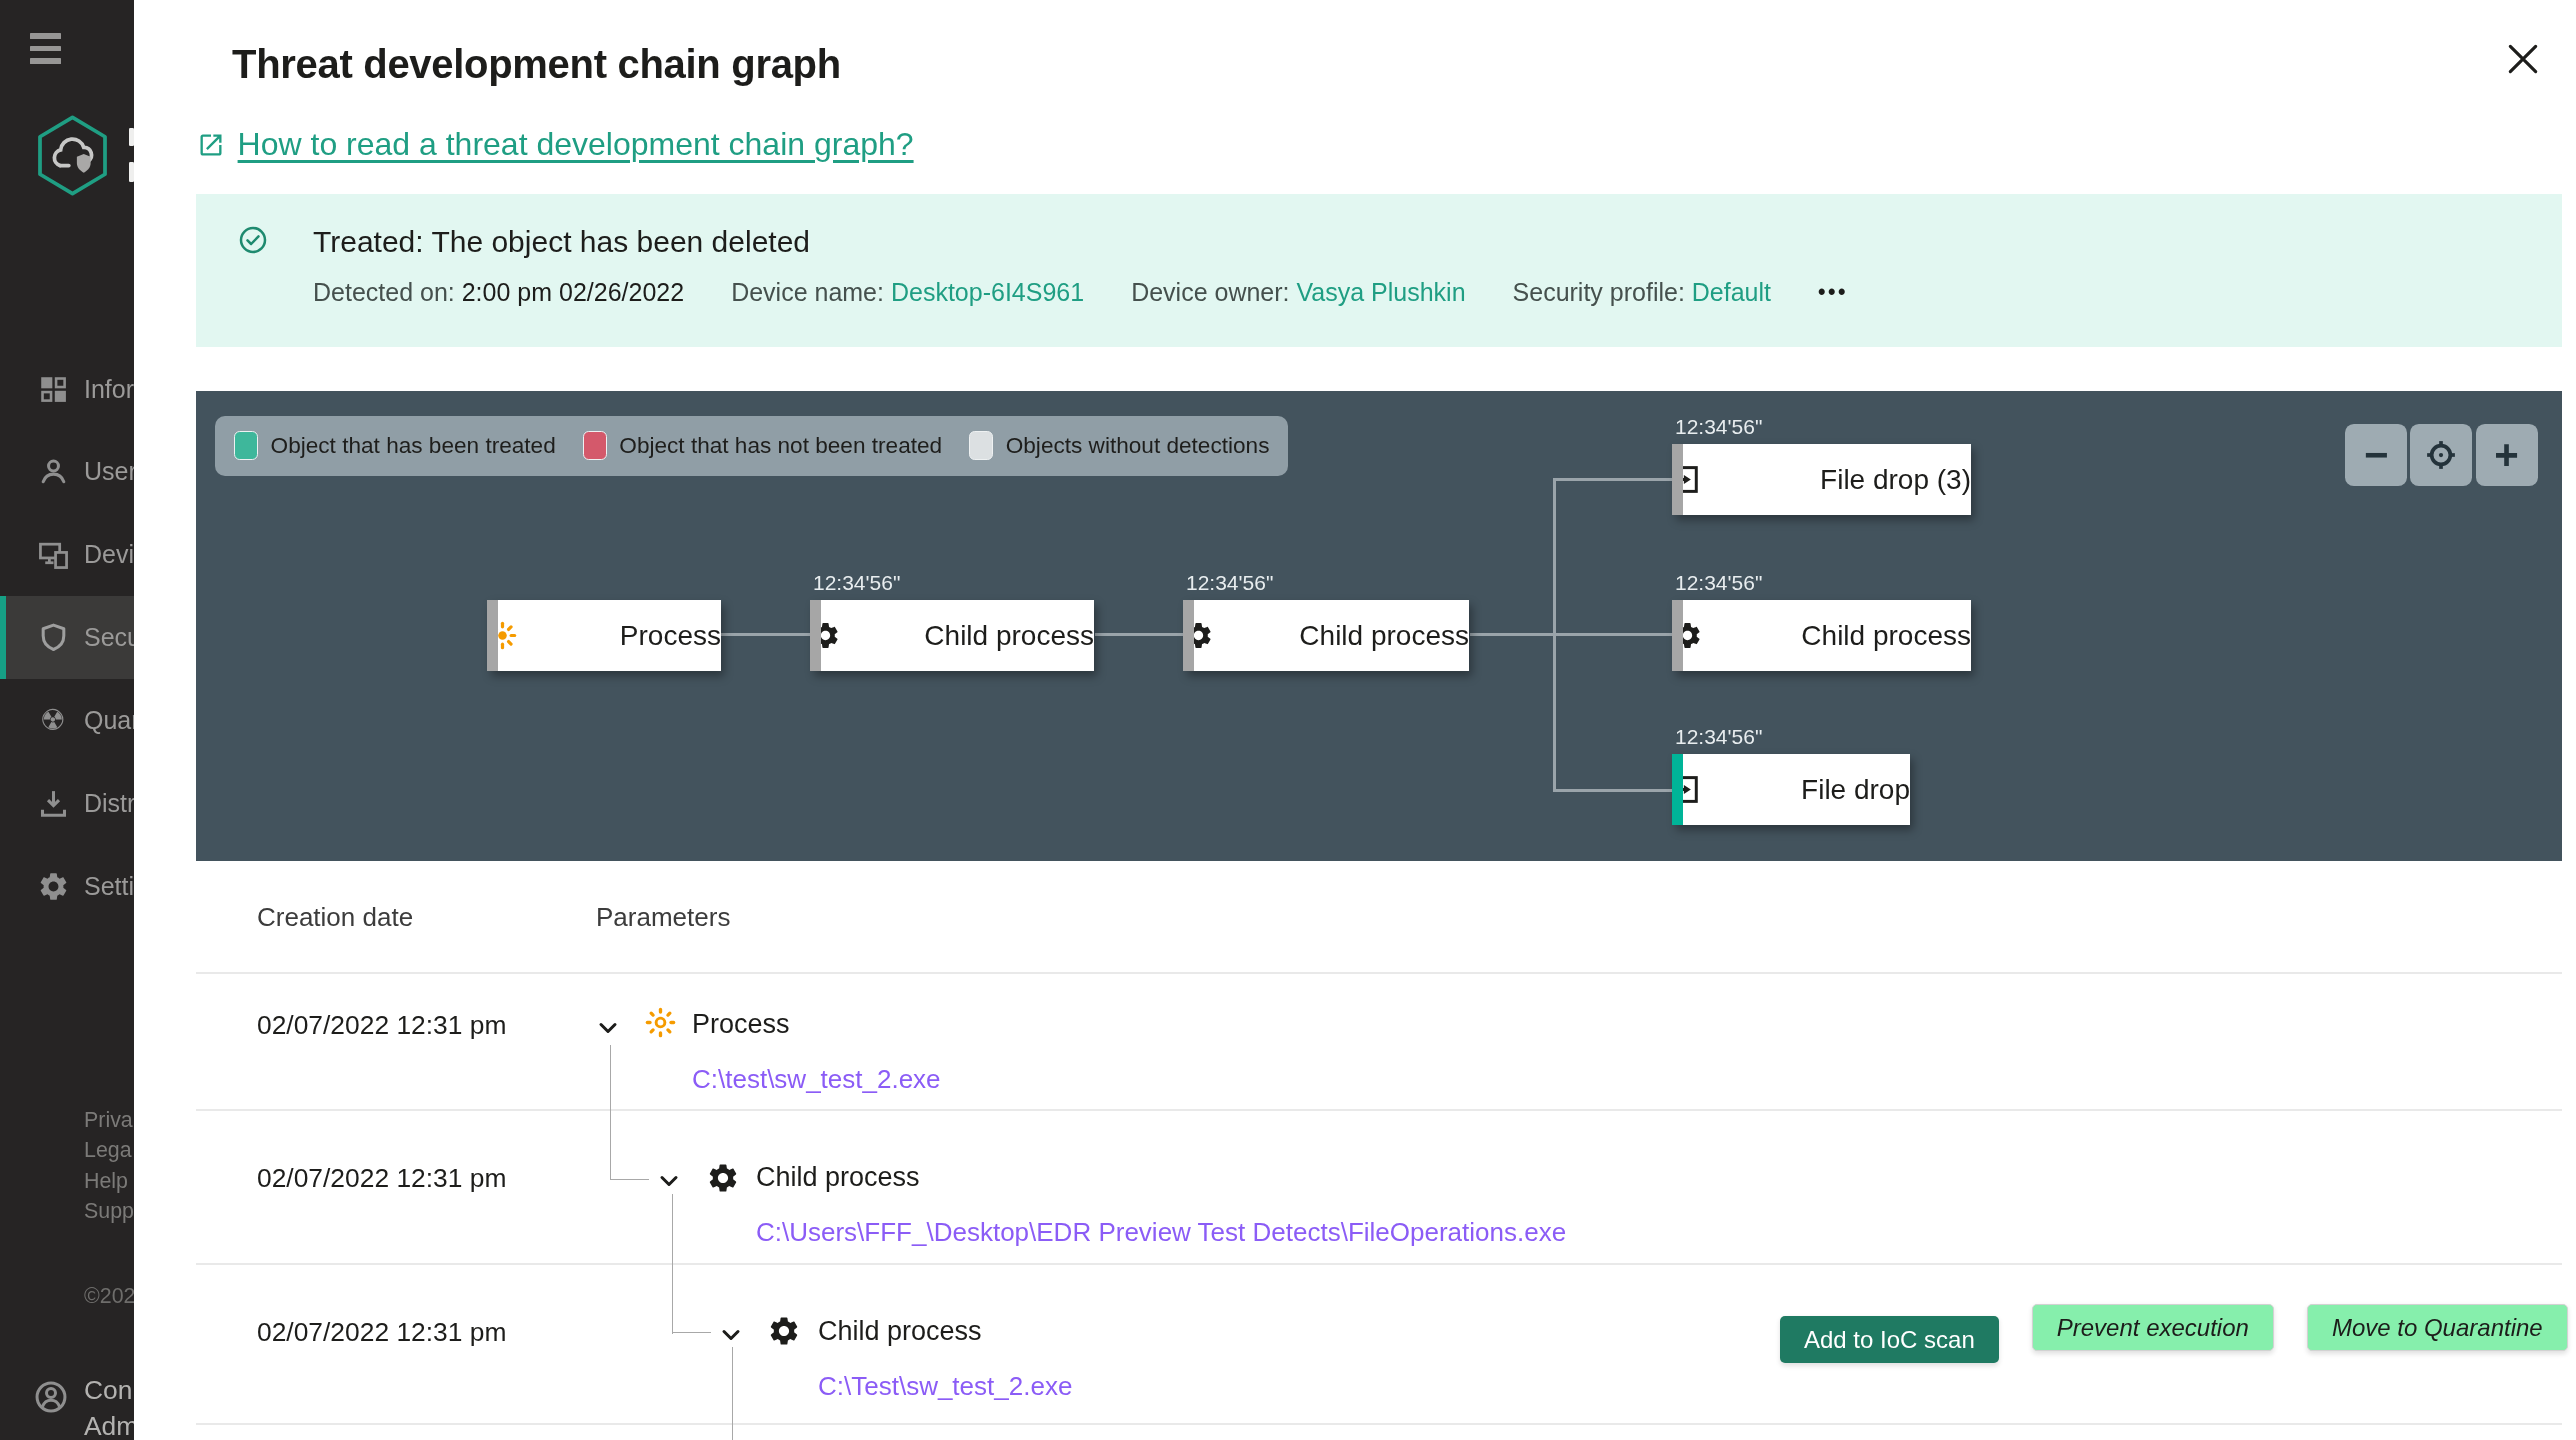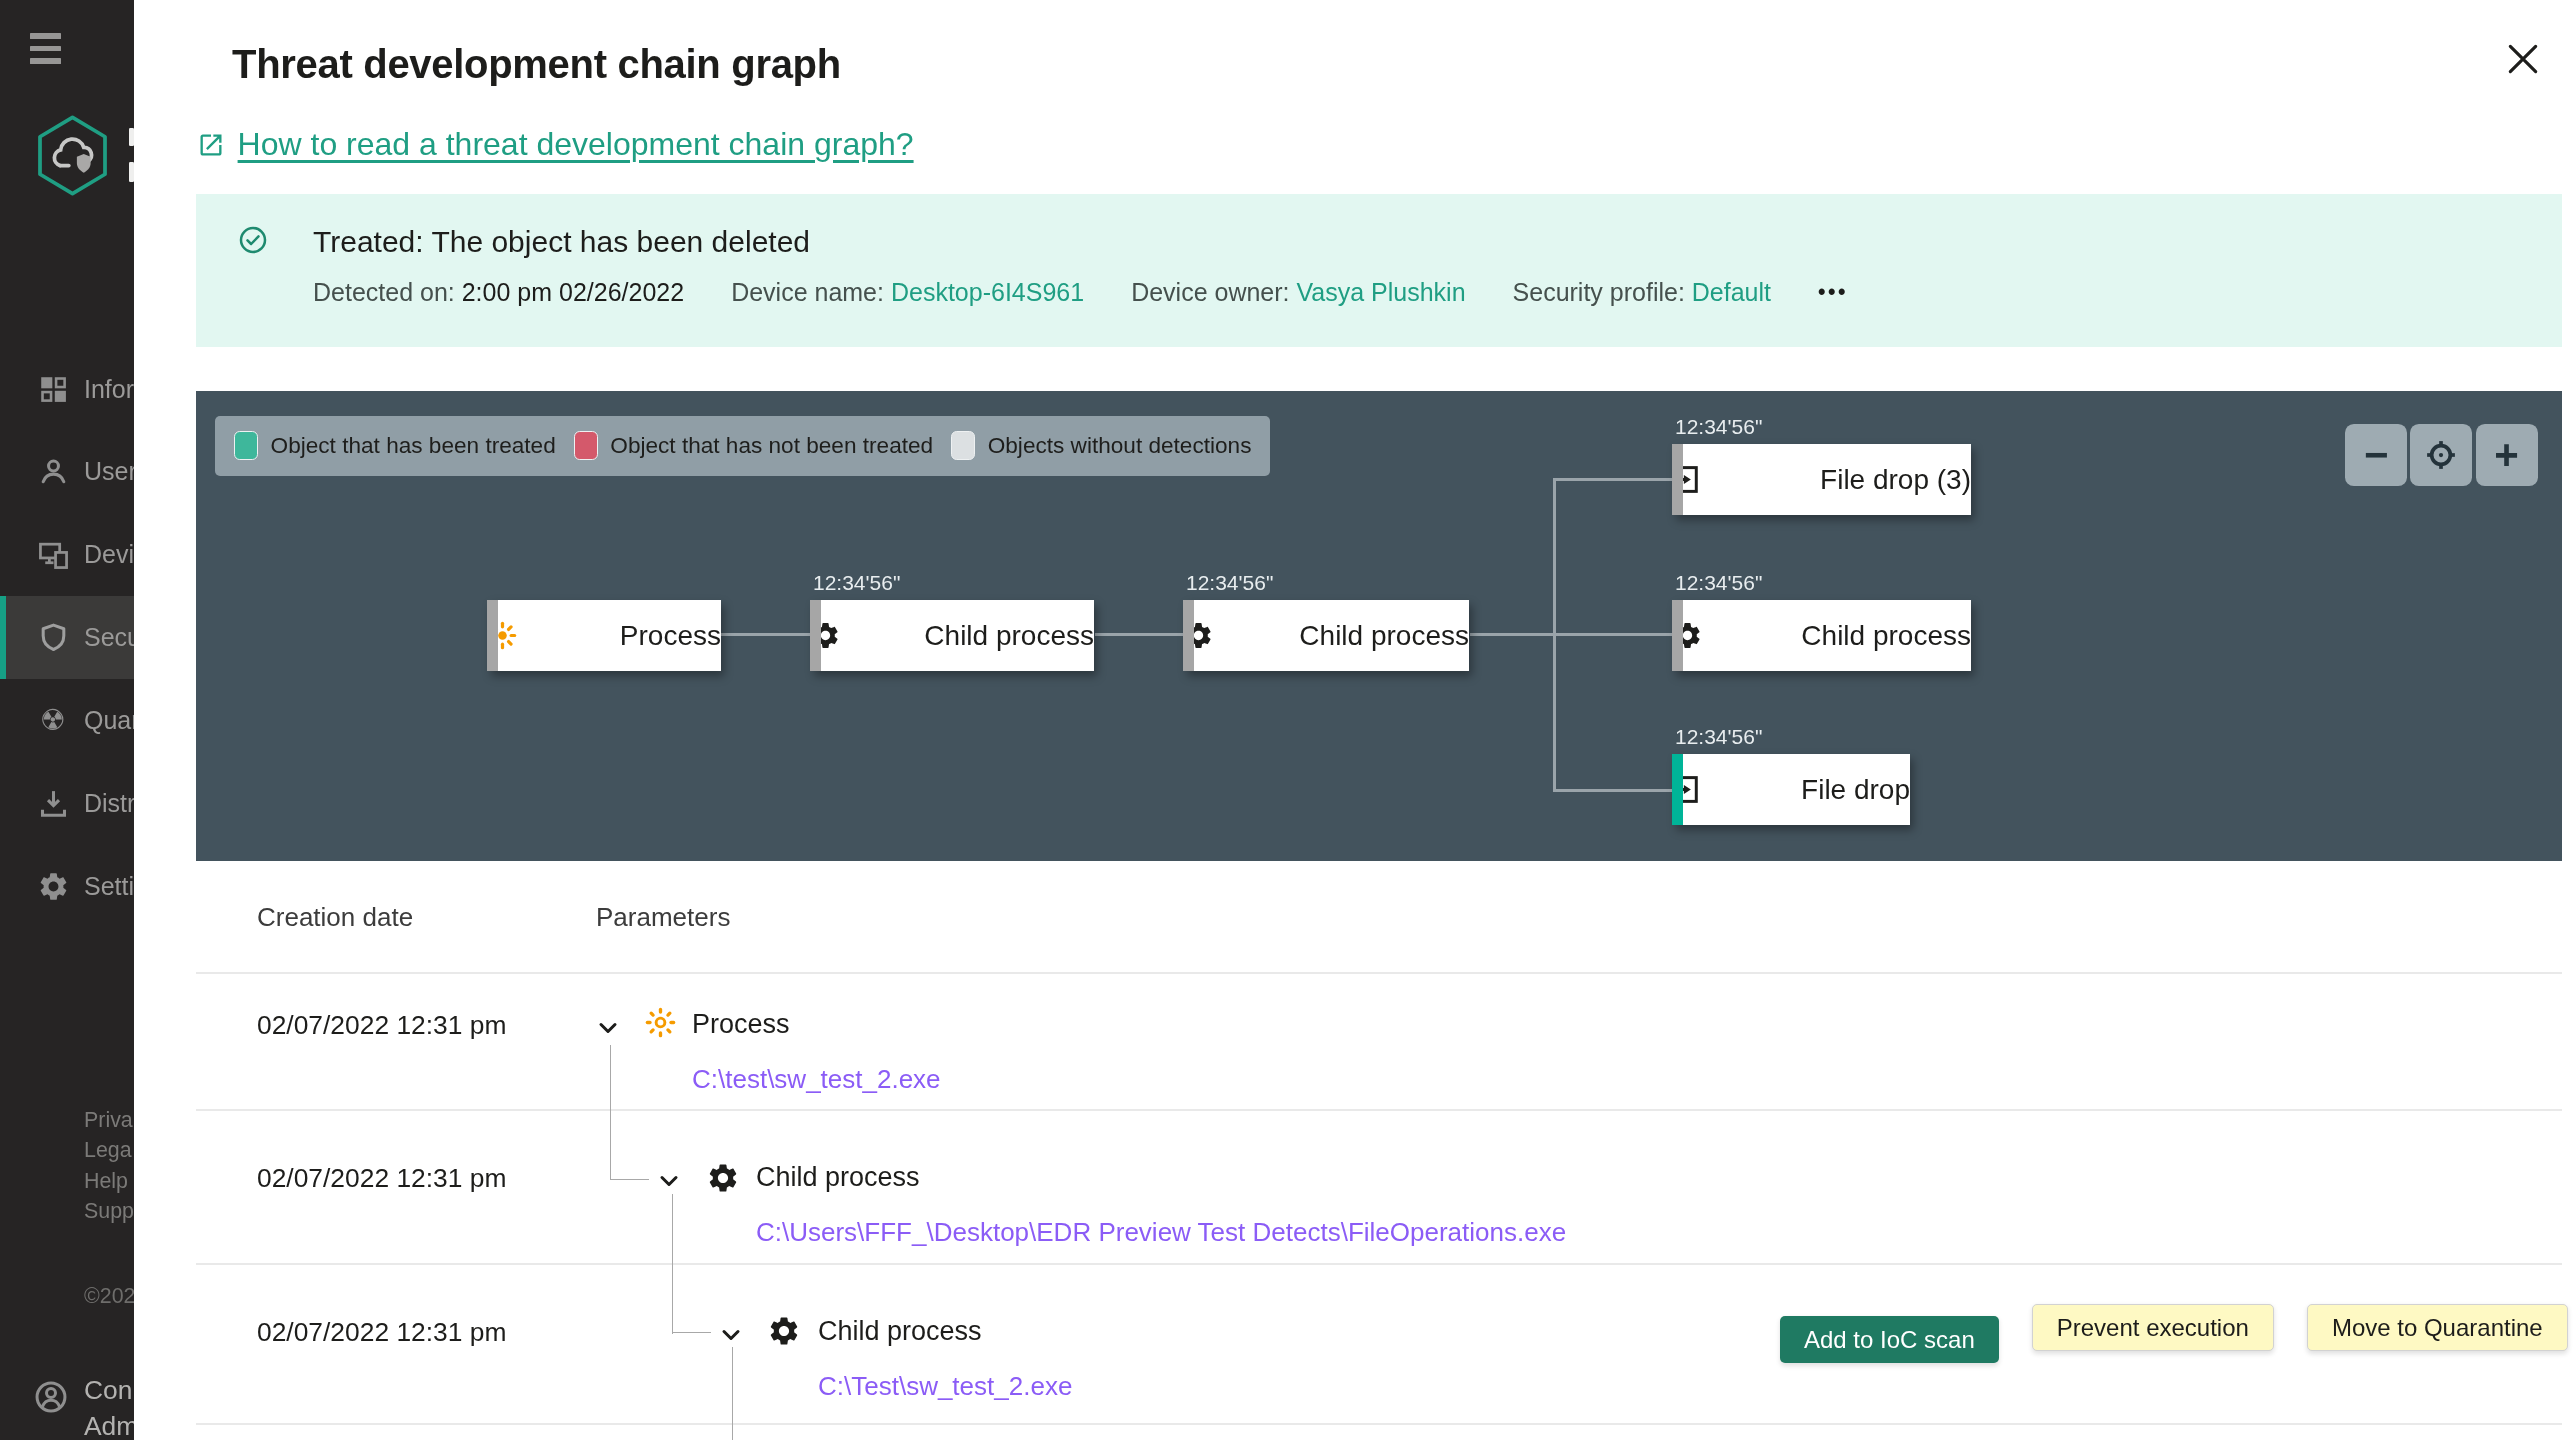--- a/index.html
+++ b/index.html
@@ -35,21 +35,21 @@
   .banner { position:absolute; left:196px; top:194px; width:2366px; height:153px; background:#e2f7f1; }
   .banner-check { position:absolute; left:42px; top:31px; }
   .banner-title { position:absolute; left:117px; top:31px; font-size:30px; color:#1d1d1b; }
   .banner-details { position:absolute; left:117px; top:84px; display:flex; align-items:center; gap:47px; font-size:25px; color:#45504d; white-space:nowrap; }
   .banner-details .val-dark { color:#1d1d1b; }
   .banner-details .val-link { color:#1f9e83; cursor:pointer; }
   .more-dots { font-size:21.4px; font-weight:bold; color:#1d1d1b; letter-spacing:2.5px; cursor:pointer; }
 
   
   .graph-panel { position:absolute; left:196px; top:391px; width:2366px; height:470px; background:#43535d; overflow:hidden; }
-  .legend { position:absolute; left:19px; top:24.5px; height:60px; display:flex; align-items:center; gap:18px; padding:0 19px; background:#909ea6; border-radius:5px; }
+  .legend { position:absolute; left:19px; top:24.5px; height:60px; display:flex; align-items:center; gap:27px; padding:0 19px; background:#909ea6; border-radius:10px; }
   .legend-item { display:flex; align-items:center; gap:12.6px; }
   .legend-swatch { width:24px; height:29px; border:1.9px solid #eef1f2; border-radius:5.7px; }
   .legend-swatch.c0 { background:#3eb79b; }
   .legend-swatch.c1 { background:#d4596b; }
   .legend-swatch.c2 { background:#dce0e2; }
   .legend-label { font-size:22.6px; color:#1e1e1c; white-space:nowrap; }
   .zoom-controls { position:absolute; right:24.5px; top:33px; display:flex; gap:3.1px; }
   .zoom-btn { width:62px; height:62px; background:#9eabb2; border-radius:8.8px; display:flex; align-items:center; justify-content:center; font-size:42px; font-weight:bold; color:#24333b; cursor:pointer; }
   .gnode { position:absolute; height:71px; background:#ffffff; box-shadow:3.8px 5px 8.8px rgba(0,0,0,0.35); display:flex; align-items:center; justify-content:space-between; gap:16.4px; cursor:pointer; }
   .gnode::before { content:""; position:absolute; left:0; top:0; width:11.3px; height:100%; background:#a6a6a6; }
@@ -63,21 +63,21 @@
   .divider { position:absolute; left:196px; width:2366px; height:1.9px; background:#e9e9e9; }
   .cell-date { position:absolute; left:257px; font-size:26.4px; color:#1d1d1b; white-space:nowrap; }
   .cell-type { position:absolute; font-size:27px; color:#1d1d1b; white-space:nowrap; }
   .cell-path { position:absolute; font-size:26px; color:#8b5cf6; white-space:nowrap;margin-top:6px; }
   .tree-line { position:absolute; background:#a8a8a8; }
   .chev { position:absolute; width:28px; height:28px; cursor:pointer; }
   .row-icon { position:absolute; }
   .actions { position:absolute; left:1780px; top:1304px; display:flex; gap:33px; }
   .btn { height:47px; border-radius:5px; display:flex; align-items:center; justify-content:center; font-size:24px; padding:0 24px; white-space:nowrap; cursor:pointer; box-shadow:0 2.5px 5px rgba(0,0,0,0.12); }
   .btn.primary { background:#1f7a62; color:#ffffff;margin-top:12px; }
-  .btn.secondary { background:#fef9c3; color:#1d1d1b; border:1.3px solid #d2d2d2; }
+  .btn.secondary { background:#86efac; color:#1d1d1b; border:1.3px solid #d2d2d2;font-style:italic; }
   svg { display:block; }
 </style>
 </head>
 <body>
 
 <div class="page">
 
   <div class="sidebar">
     <div class="hamburger">
         <span></span>

